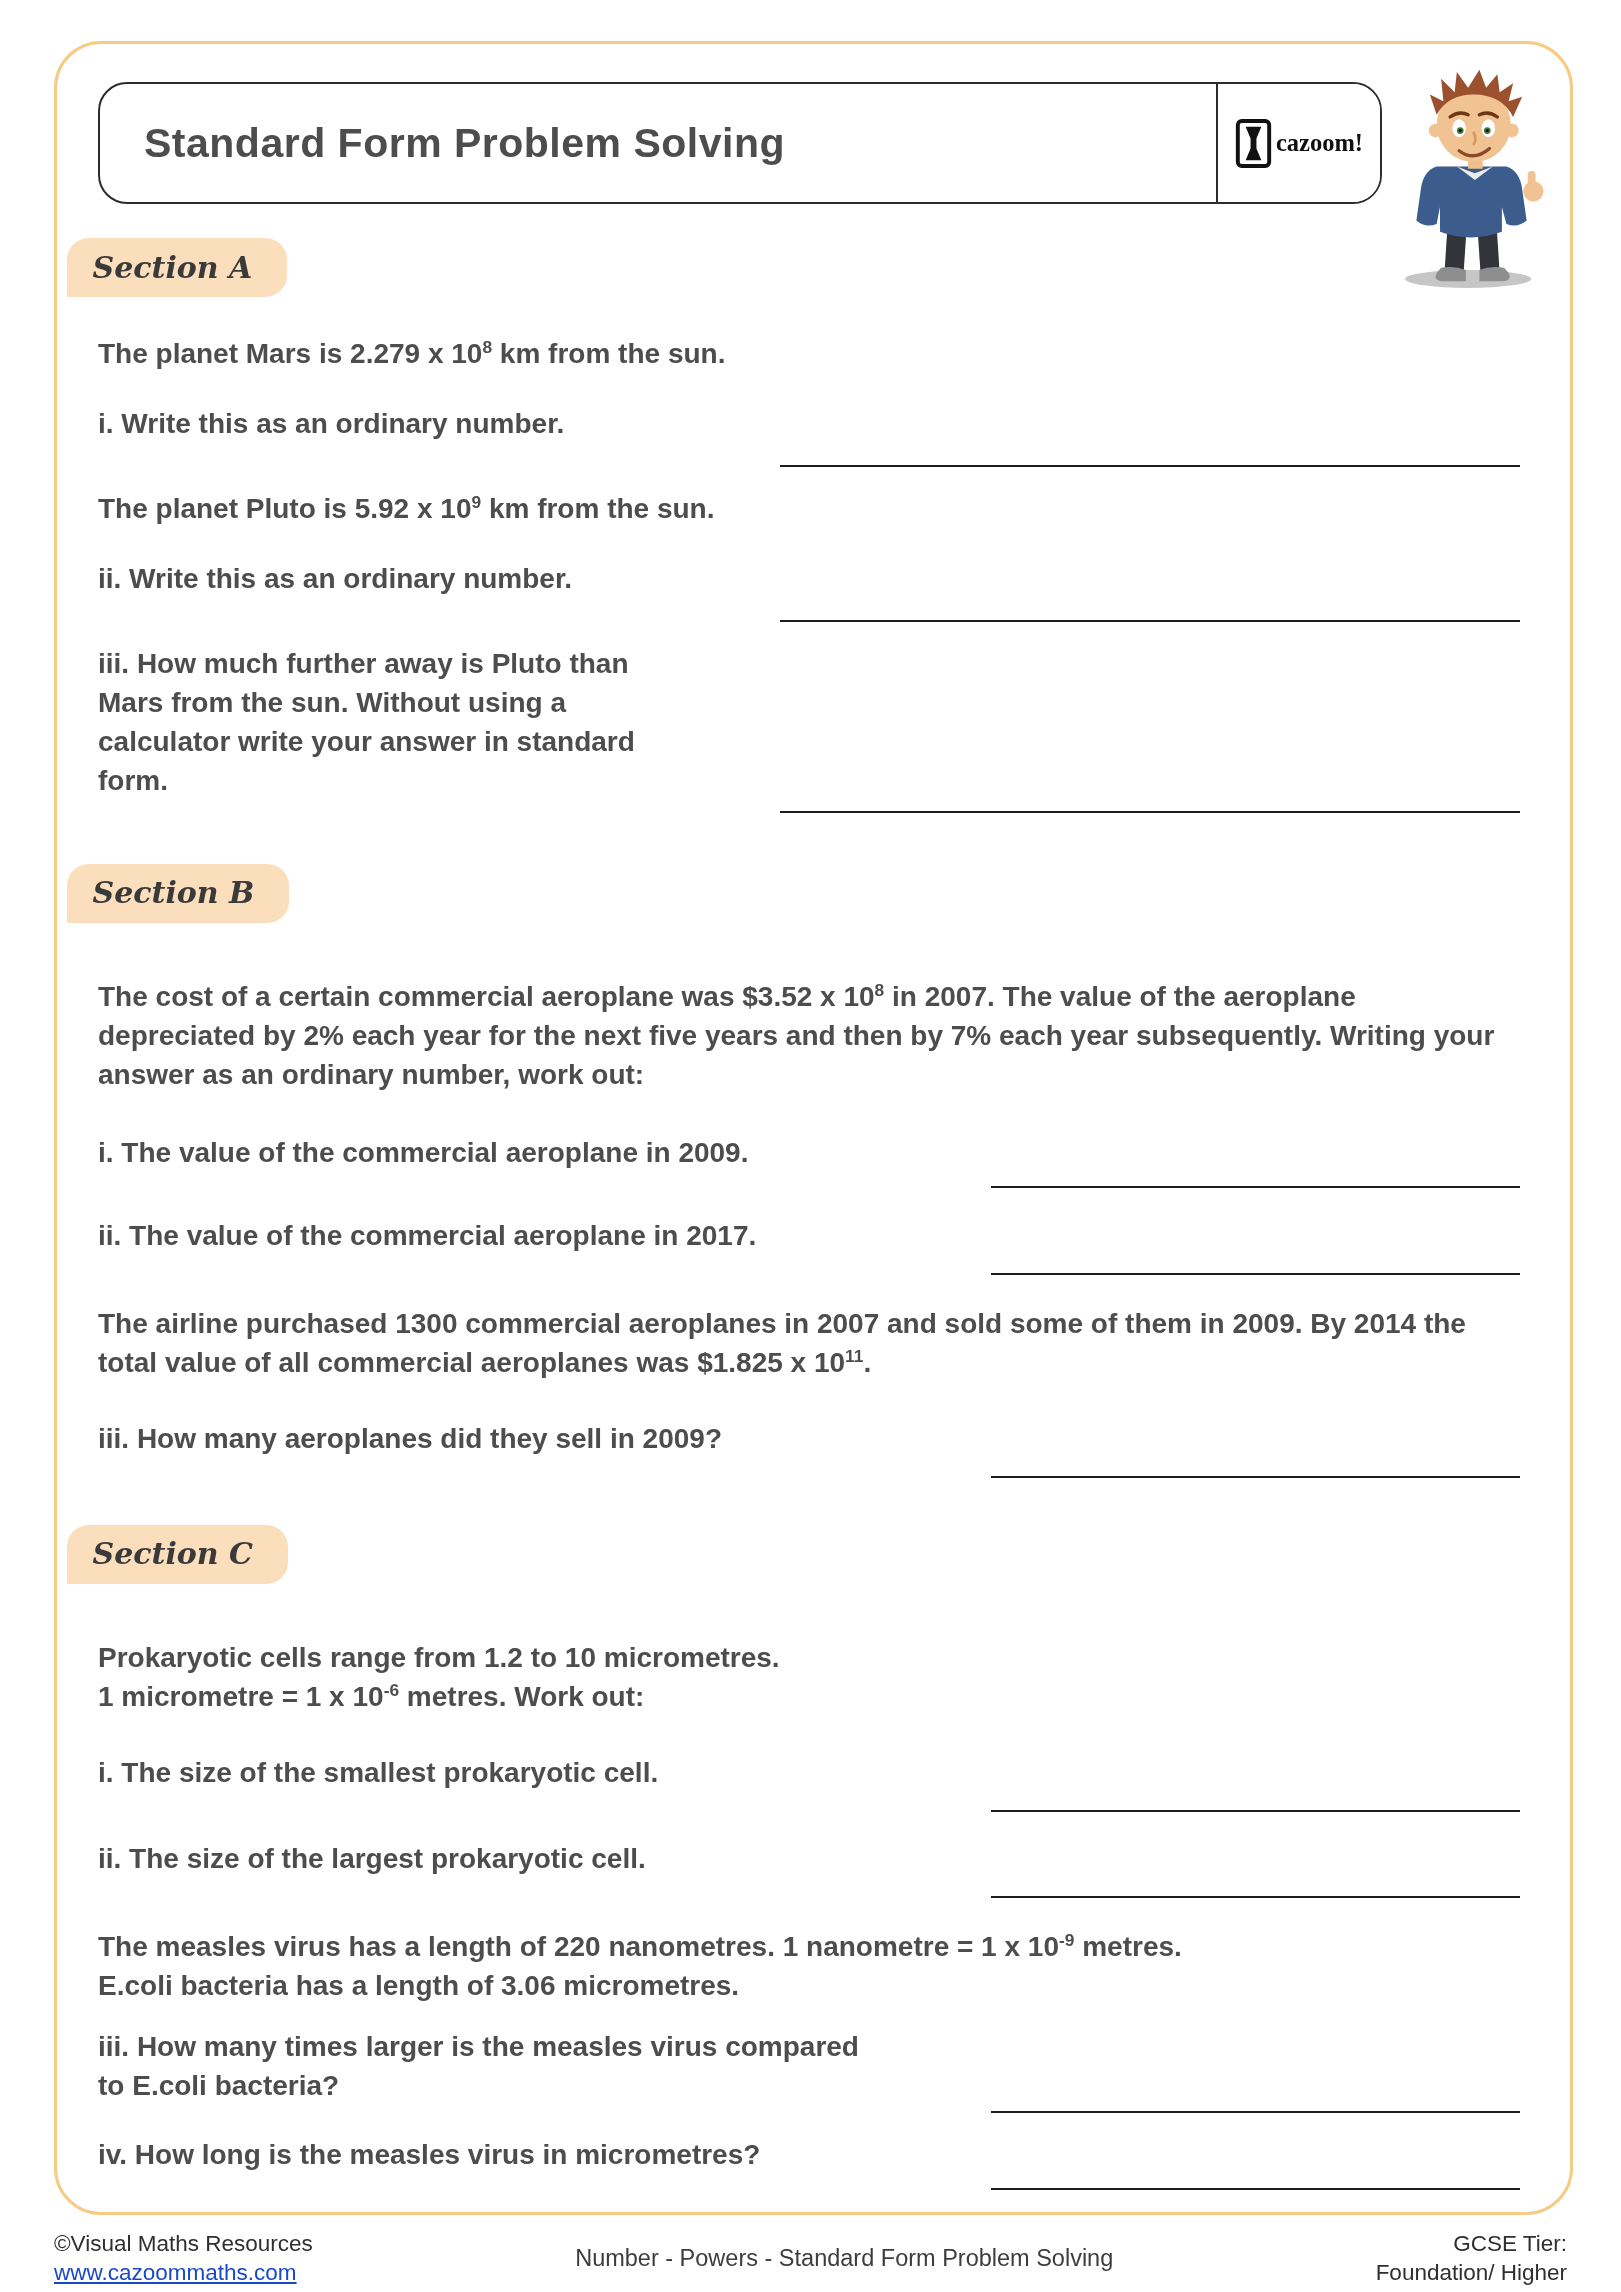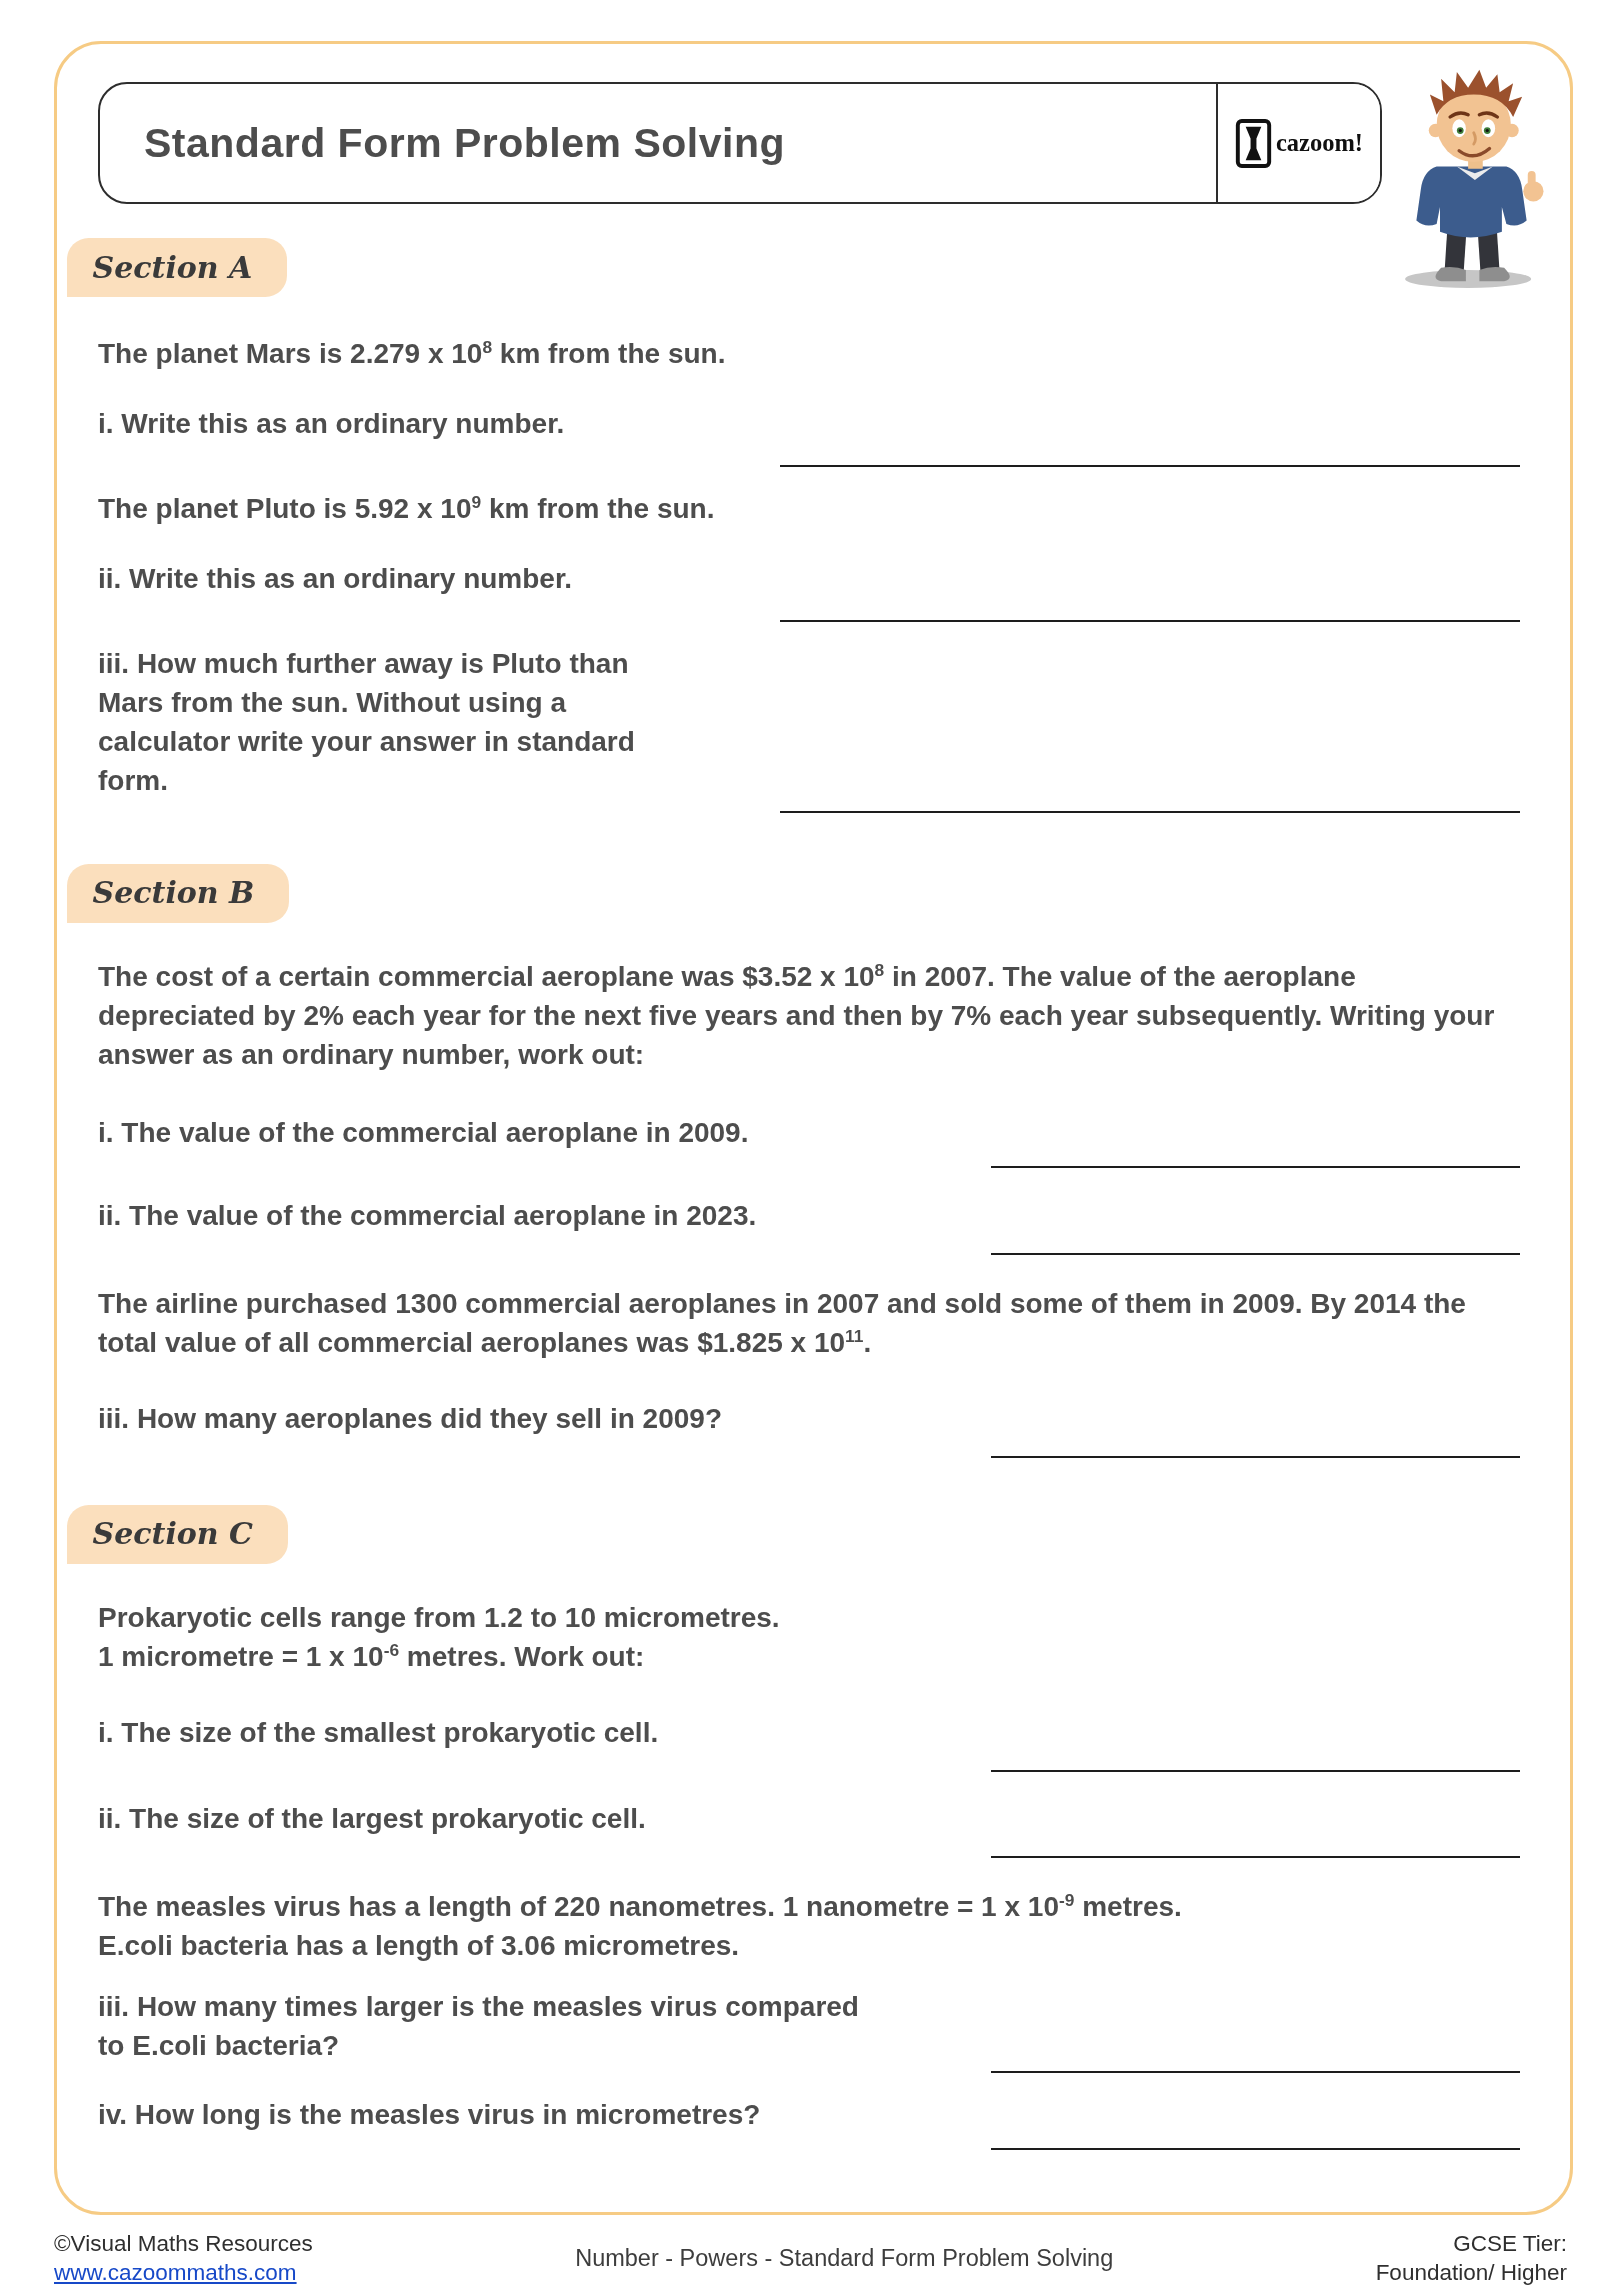--- a/index.html
+++ b/index.html
@@ -32,21 +32,21 @@
   .stmt{margin:0 0 0 31px;font-size:28px;font-weight:bold;color:var(--text_gray);line-height:39px;}
   .stmt sup{font-size:.62em;line-height:0;}
   .qrow{display:flex;justify-content:space-between;align-items:flex-end;margin-left:31px;}
   .qrow .stmt{margin-left:0;align-self:flex-start;}
   .ansline{flex:none;border-bottom:2.9px solid #1d1d1d;height:0;}
   .w-a{width:740px;}
   .w-b{width:529px;}
   .qw600{max-width:588px;}
   .qw780{max-width:765px;}
   .mt22{margin-top:21.6px}.mt28{margin-top:27.4px}.mt30{margin-top:29px}.mt32{margin-top:31px}
-  .mt36{margin-top:34px}.mt38{margin-top:37px}.mt40{margin-top:39px}
+  .mt36{margin-top:54px}.mt38{margin-top:37px}.mt40{margin-top:39px}
   .sec-gap-b{margin-top:51px}.sec-gap-c{margin-top:47px}
   .mh56{min-height:55px}.mh60{min-height:59px}.mh64{min-height:63px}.mh88{min-height:86px}.mh172{min-height:169px}
   .footer{position:absolute;left:54px;right:54px;bottom:5.9px;display:flex;justify-content:space-between;
         align-items:center;color:#2f2f2f;font-size:22.5px;}
   .f-left{line-height:29px;}
   .f-left a{color:var(--link_blue);}
   .f-center{font-size:23.5px;color:#3d3d3d;}
   .f-right{text-align:right;line-height:29px;}
 </style>
 </head>
@@ -121,21 +121,21 @@
     <section class="sec-gap-b">
       <div class="section-label">
         <span>Section B</span>
       </div>
       <p class="stmt mt36">The cost of a certain commercial aeroplane was $3.52 x 10<sup>8</sup> in 2007. The value of the aeroplane depreciated by 2% each year for the next five years and then by 7% each year subsequently. Writing your answer as an ordinary number, work out:</p>
       <div class="qrow mt40 mh56">
         <p class="stmt">i. The value of the commercial aeroplane in 2009.</p>
         <div class="ansline w-b"></div>
       </div>
       <div class="qrow mt28 mh60">
-        <p class="stmt">ii. The value of the commercial aeroplane in 2023.</p>
+        <p class="stmt">ii. The value of the commercial aeroplane in 2017.</p>
         <div class="ansline w-b"></div>
       </div>
       <p class="stmt mt30">The airline purchased 1300 commercial aeroplanes in 2007 and sold some of them in 2009. By 2014 the total value of all commercial aeroplanes was $1.825 x 10<sup>11</sup>.</p>
       <div class="qrow mt38 mh60">
         <p class="stmt">iii. How many aeroplanes did they sell in 2009?</p>
         <div class="ansline w-b"></div>
       </div>
     </section>
 
     <section class="sec-gap-c">

